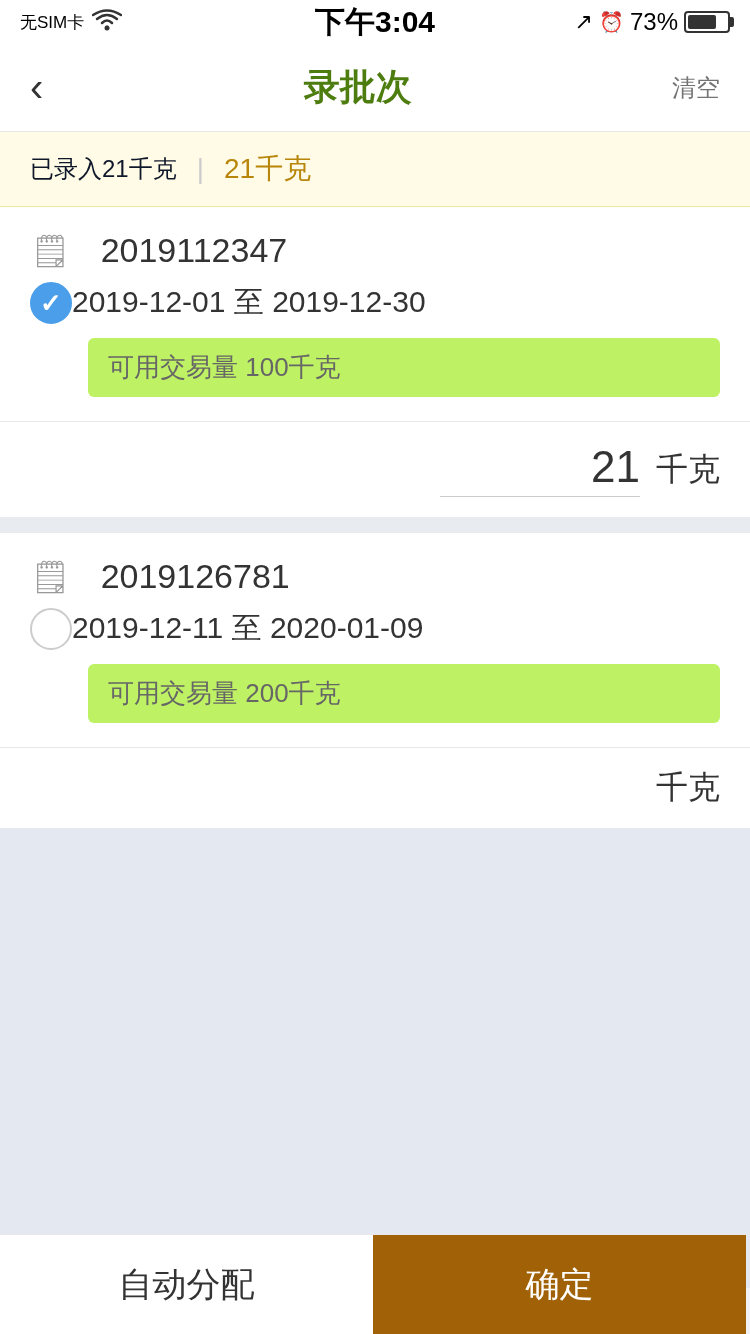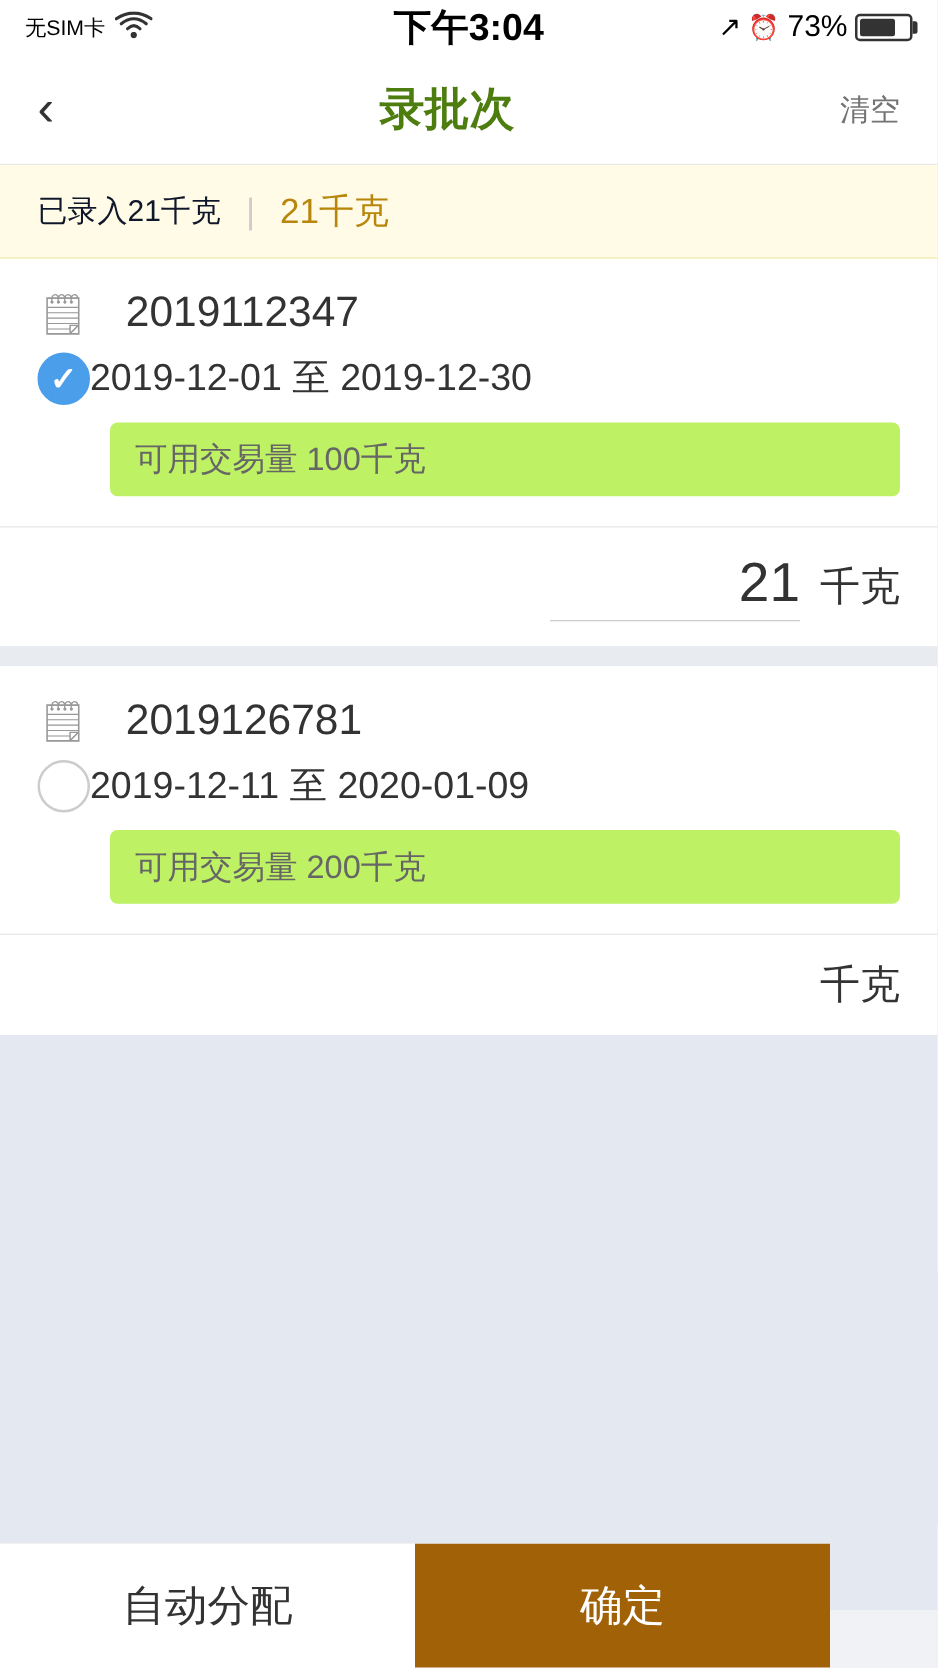--- a/index.html
+++ b/index.html
@@ -249,21 +249,21 @@
       flex: 1;
       max-width: 300px;
       height: 40px;
     }
 
     
     .footer-area {
       position: fixed;
       bottom: 0;
       left: 0;
-      width: 664px;
+      width: 746px;
       height: 100px;
       display: flex;
       background: #fff;
       border-top: 1px solid #e8e8e8;
     }
     .footer-auto {
       flex: 1;
       display: flex;
       align-items: center;
       justify-content: center;

